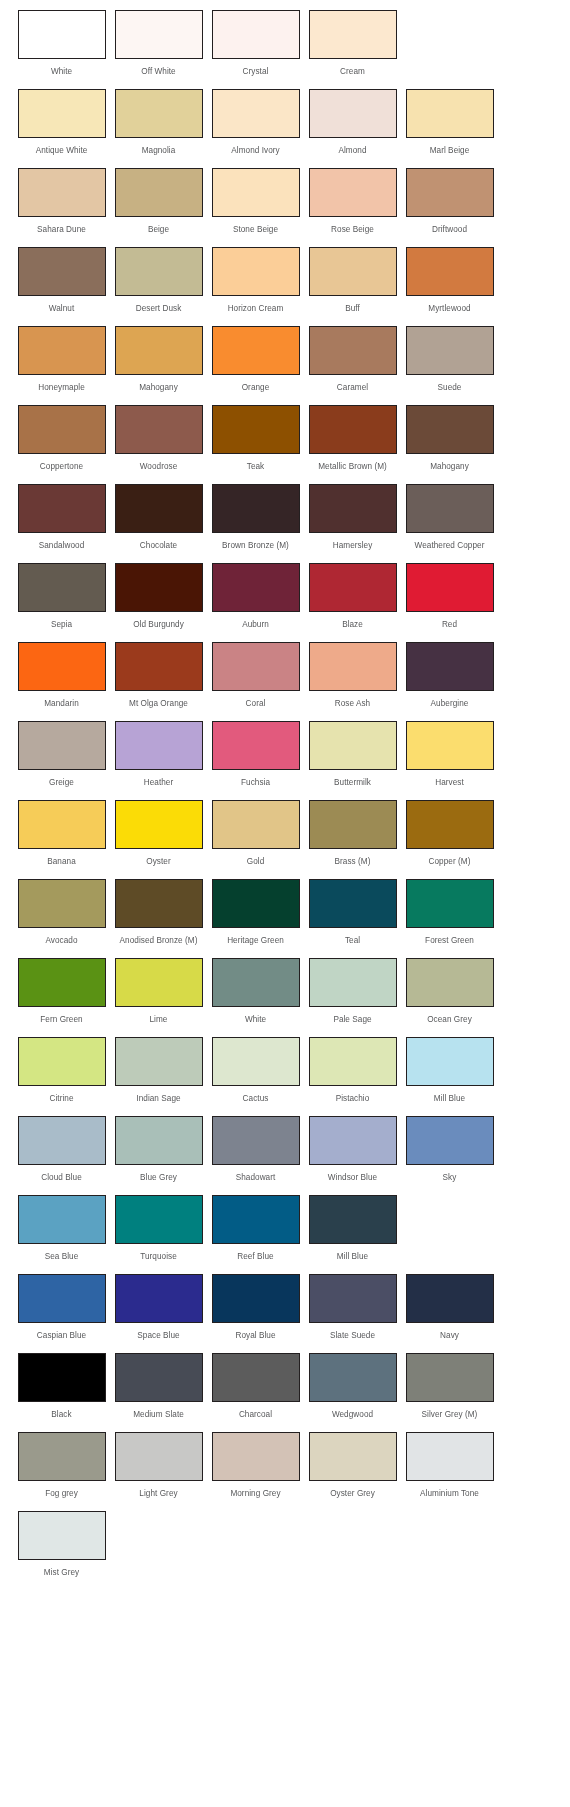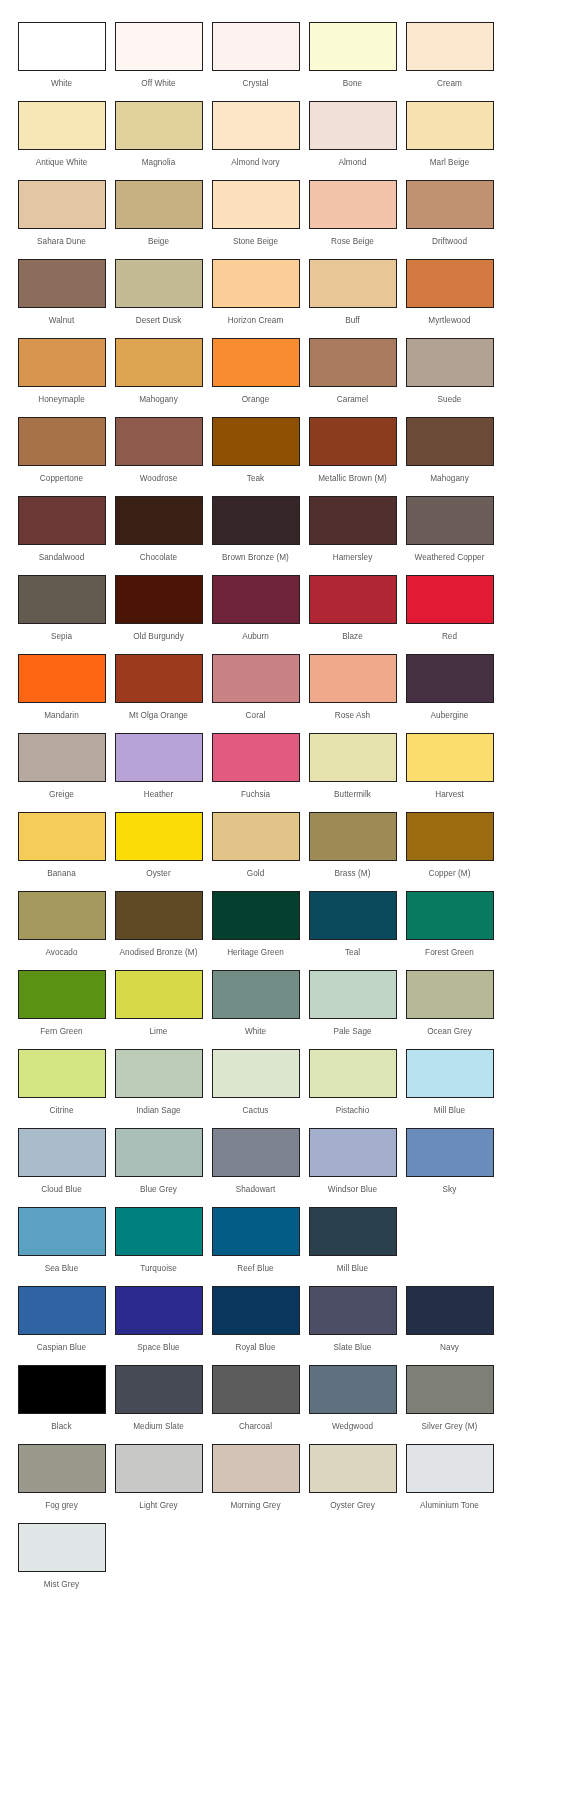--- a/index.html
+++ b/index.html
@@ -10,21 +10,21 @@
   }
   body {
     width: 570px;
     height: 1807px;
     font-family: "Liberation Sans", sans-serif;
     background: #ffffff;
     overflow: hidden;
   }
   .chart {
     width: 570px;
-    padding: 22px 0 0 0;
+    padding: 10px 0 0 0;
   }
   .swatch-row {
     display: flex;
     flex-direction: row;
     justify-content: flex-start;
     align-items: flex-start;
     margin: 0 0 0 0;
     height: 79px;
   }
   .swatch-cell {
@@ -66,24 +66,20 @@
       </div>
       <div class="swatch-cell cn">
         <div class="swatch-chip" style="background: rgb(253, 246, 243);"></div>
         <div class="swatch-label">Off White</div>
       </div>
       <div class="swatch-cell cn">
         <div class="swatch-chip" style="background: rgb(253, 242, 239);"></div>
         <div class="swatch-label">Crystal</div>
       </div>
       <div class="swatch-cell cn">
-        <div class="swatch-chip" style="background: rgb(251, 251, 213);"></div>
-        <div class="swatch-label">Bone</div>
-      </div>
-      <div class="swatch-cell cn">
         <div class="swatch-chip" style="background: rgb(252, 232, 207);"></div>
         <div class="swatch-label">Cream</div>
       </div>
     </div>
     <div class="swatch-row">
       <div class="swatch-cell c0">
         <div class="swatch-chip" style="background: rgb(247, 231, 183);"></div>
         <div class="swatch-label">Antique White</div>
       </div>
       <div class="swatch-cell cn">
@@ -415,21 +411,21 @@
       <div class="swatch-cell cn">
         <div class="swatch-chip" style="background: rgb(43, 43, 142);"></div>
         <div class="swatch-label">Space Blue</div>
       </div>
       <div class="swatch-cell cn">
         <div class="swatch-chip" style="background: rgb(8, 54, 92);"></div>
         <div class="swatch-label">Royal Blue</div>
       </div>
       <div class="swatch-cell cn">
         <div class="swatch-chip" style="background: rgb(75, 78, 101);"></div>
-        <div class="swatch-label">Slate Blue</div>
+        <div class="swatch-label">Slate Suede</div>
       </div>
       <div class="swatch-cell cn">
         <div class="swatch-chip" style="background: rgb(35, 47, 71);"></div>
         <div class="swatch-label">Navy</div>
       </div>
     </div>
     <div class="swatch-row">
       <div class="swatch-cell c0">
         <div class="swatch-chip" style="background: rgb(0, 0, 0);"></div>
         <div class="swatch-label">Black</div>

